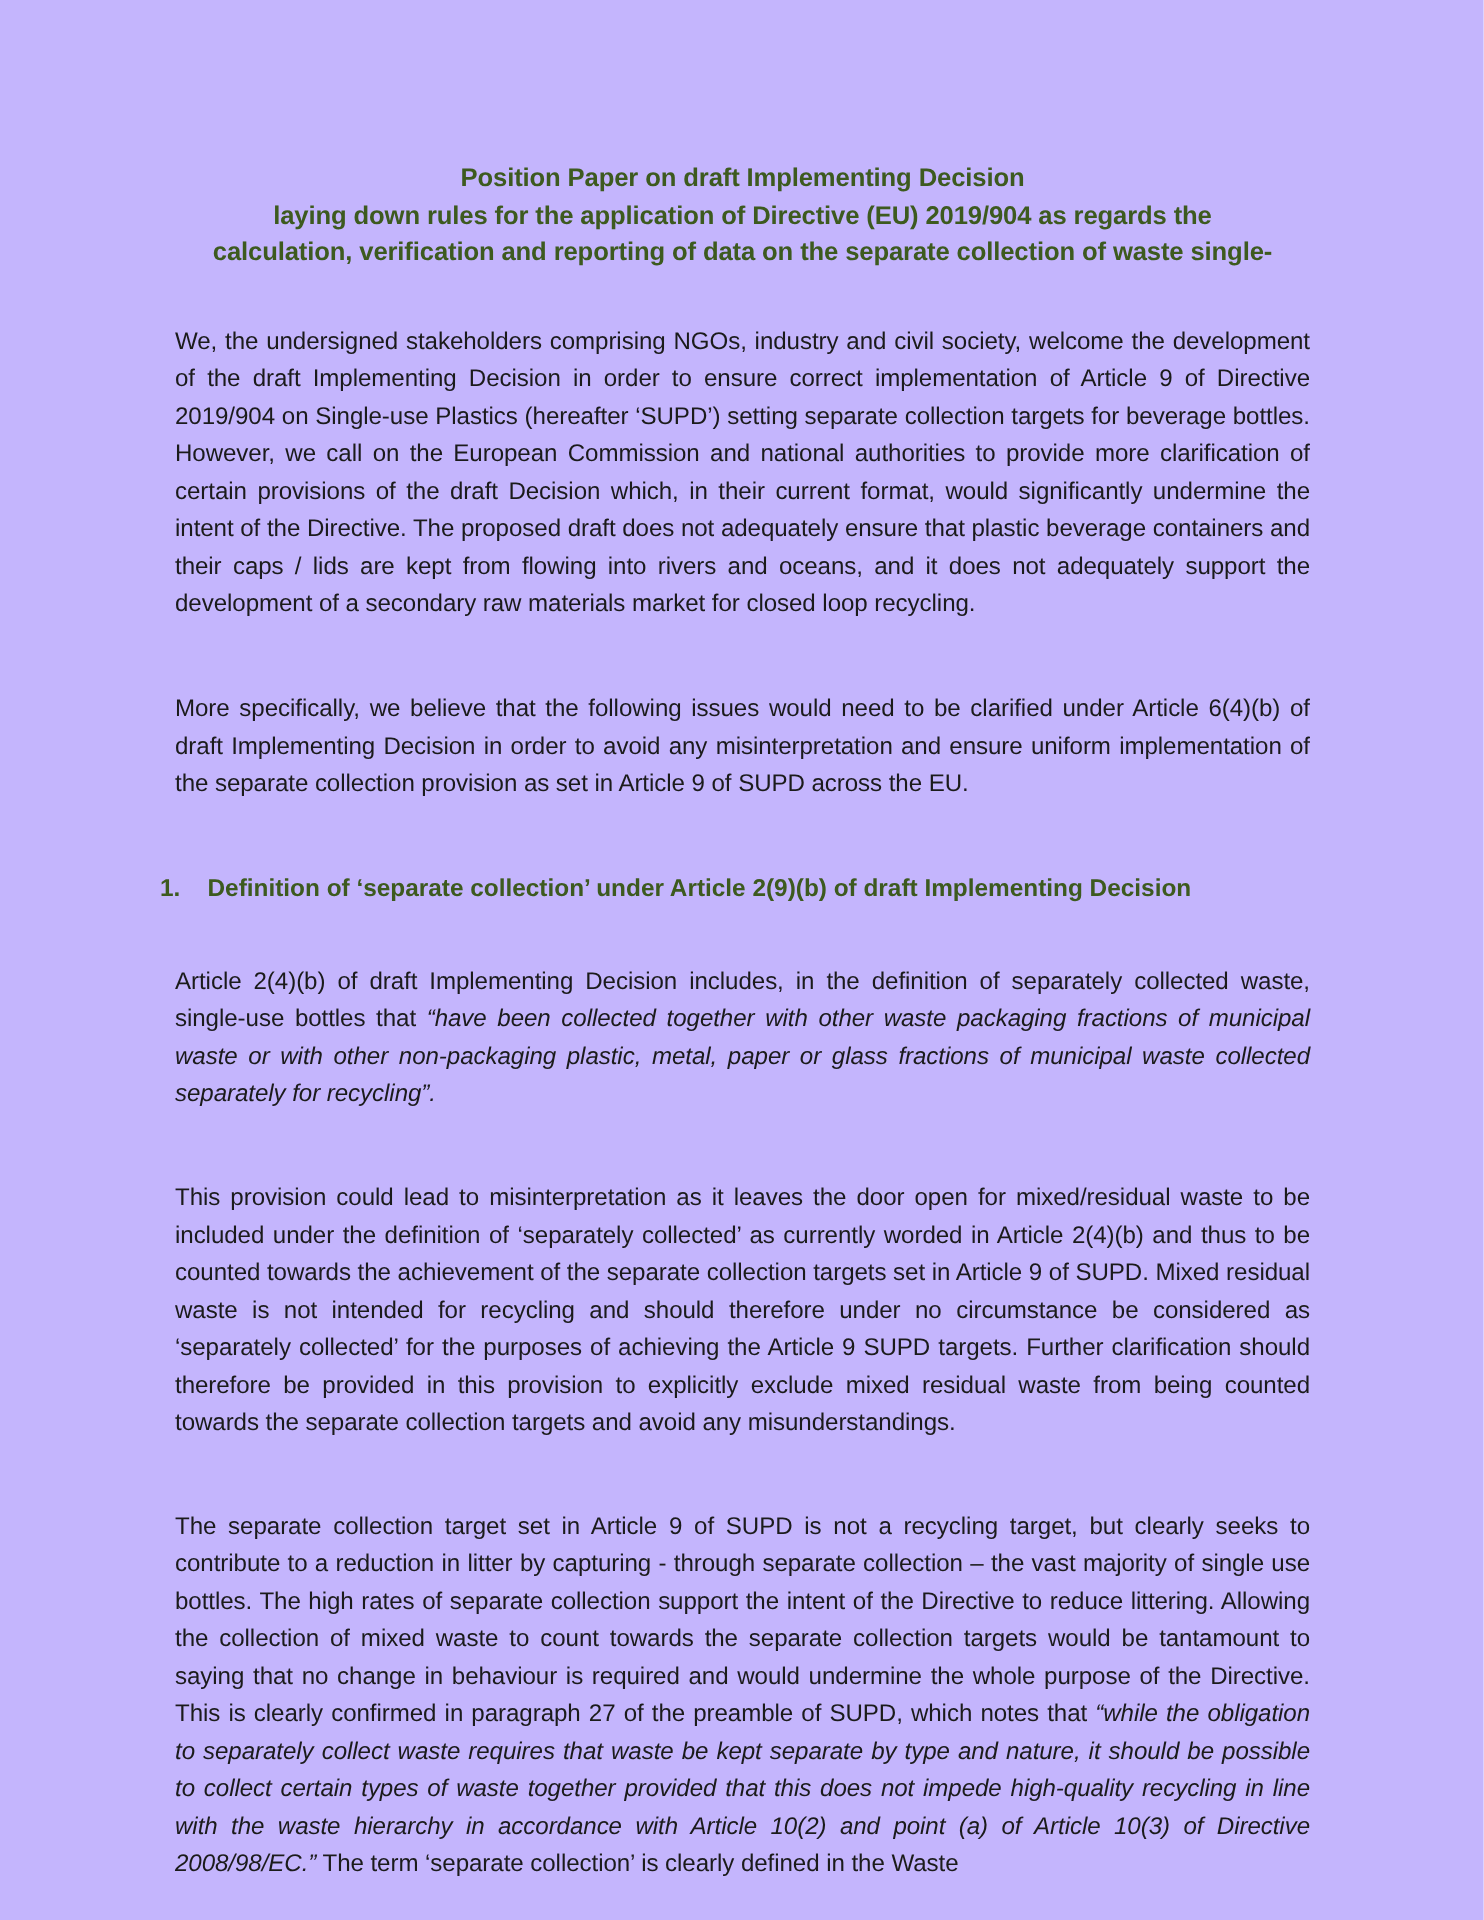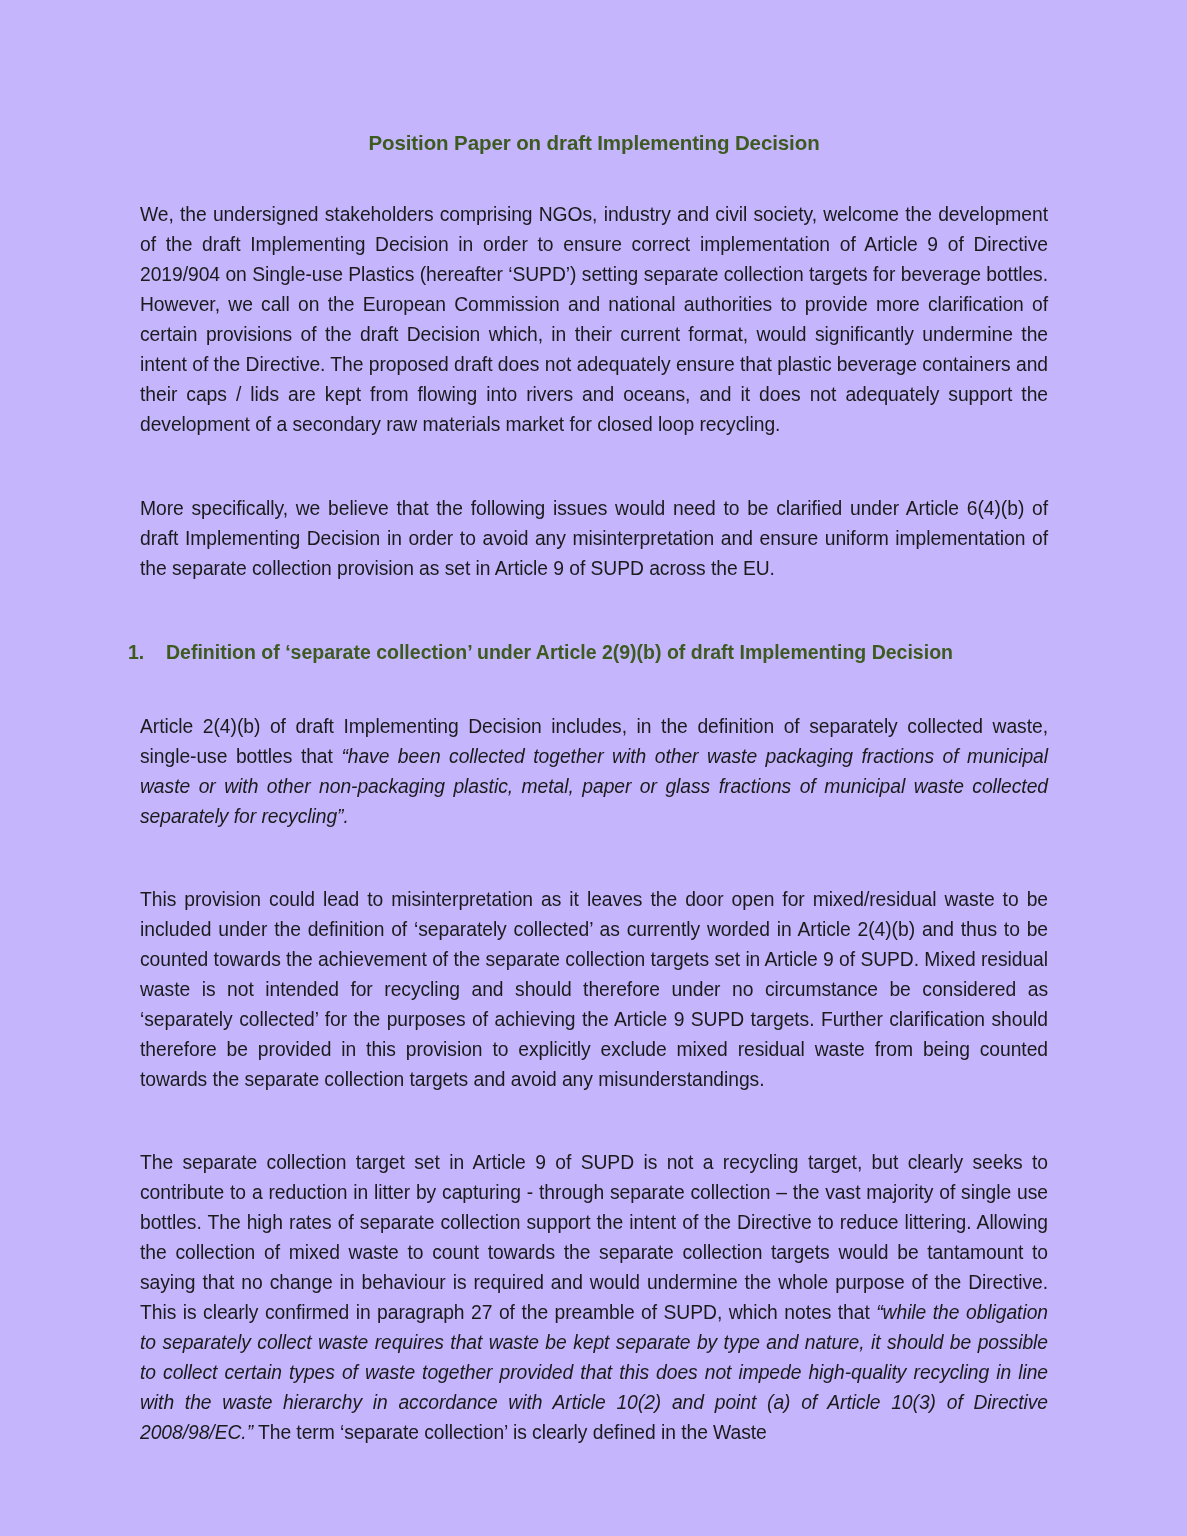--- a/index.html
+++ b/index.html
@@ -71,20 +71,22 @@
   .sp-after-heading { height: 34px; }
   .sp-small { height: 29px; }
 </style>
 </head>
 <body>
 
 <div class="page">
 
   <div class="doc-title">
     <span class="tline">Position Paper on draft Implementing Decision</span>
+    <span class="tline">laying down rules for the application of Directive (EU) 2019/904 as regards the</span>
+    <span class="tline">calculation, verification and reporting of data on the separate collection of waste single-</span>
   </div>
 
   <div class="sp-title-body"></div>
 
   <p class="para">We, the undersigned stakeholders comprising NGOs, industry and civil society, welcome the development of the draft Implementing Decision in order to ensure correct implementation of Article 9 of Directive 2019/904 on Single-use Plastics (hereafter ‘SUPD’) setting separate collection targets for beverage bottles. However, we call on the European Commission and national authorities to provide more clarification of certain provisions of the draft Decision which, in their current format, would significantly undermine the intent of the Directive. The proposed draft does not adequately ensure that plastic beverage containers and their caps / lids are kept from flowing into rivers and oceans, and it does not adequately support the development of a secondary raw materials market for closed loop recycling.</p>
 
   <div class="sp-para"></div>
 
   <p class="para">More specifically, we believe that the following issues would need to be clarified under Article 6(4)(b) of draft Implementing Decision in order to avoid any misinterpretation and ensure uniform implementation of the separate collection provision as set in Article 9 of SUPD across the EU.</p>
 

